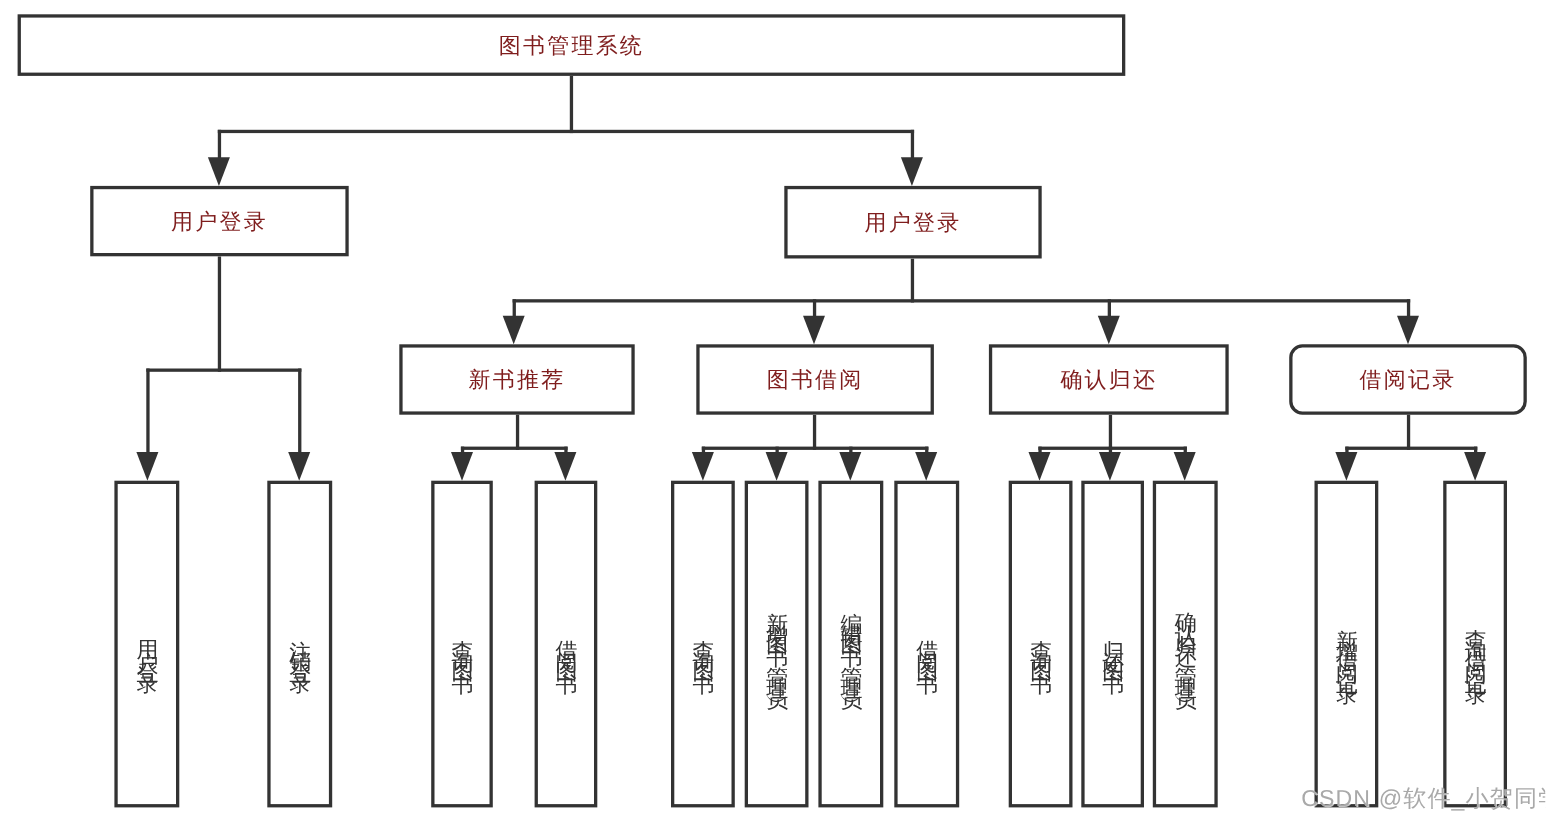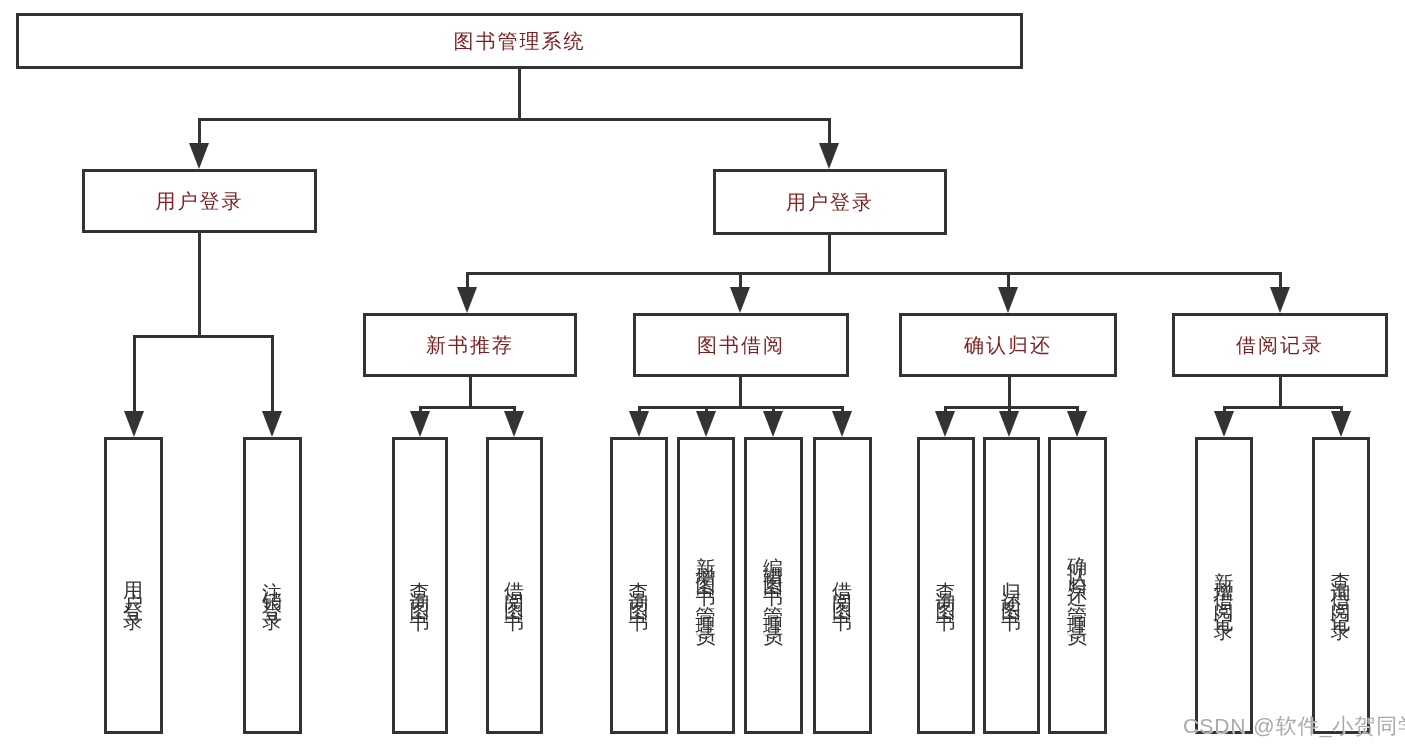--- a/index.html
+++ b/index.html
@@ -110,21 +110,21 @@
 
   <div class="box" style="left:633px; top:313px; width:216px; height:64px;">
     <span>图书借阅</span>
   </div>
   <div class="box" style="left:363px; top:313px; width:214px; height:64px;">
     <span>新书推荐</span>
   </div>
   <div class="box" style="left:899px; top:313px; width:218px; height:64px;">
     <span>确认归还</span>
   </div>
-  <div class="box" style="left:1172px; top:313px; width:216px; height:64px;">
+  <div class="box" style="left:1172px; top:313px; width:216px; height:64px;border-radius:12px;">
     <span>借阅记录</span>
   </div>
 
   <div class="vl" style="left:469px; top:376px; height:33px;"></div>
   <div class="hl" style="left:419px; top:406px; width:97px;"></div>
   <div class="vl" style="left:419px; top:406px; height:10px;"></div>
   <div class="vl" style="left:513px; top:406px; height:10px;"></div>
   <div class="arrow" style="left:410px; top:411px;"></div>
   <div class="arrow" style="left:504px; top:411px;"></div>
 

